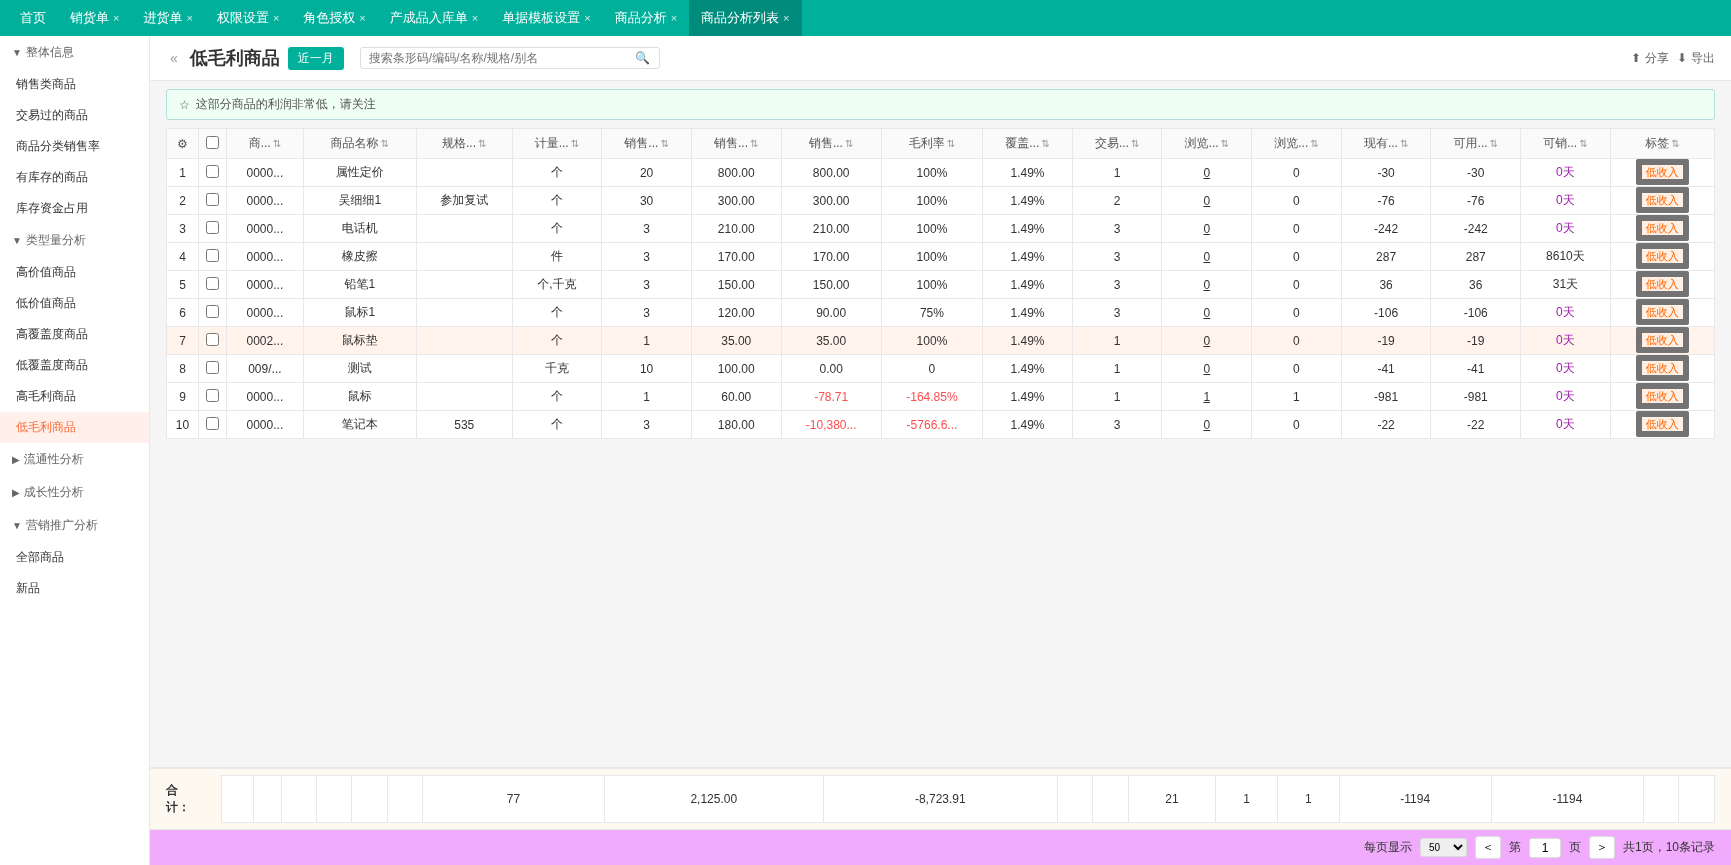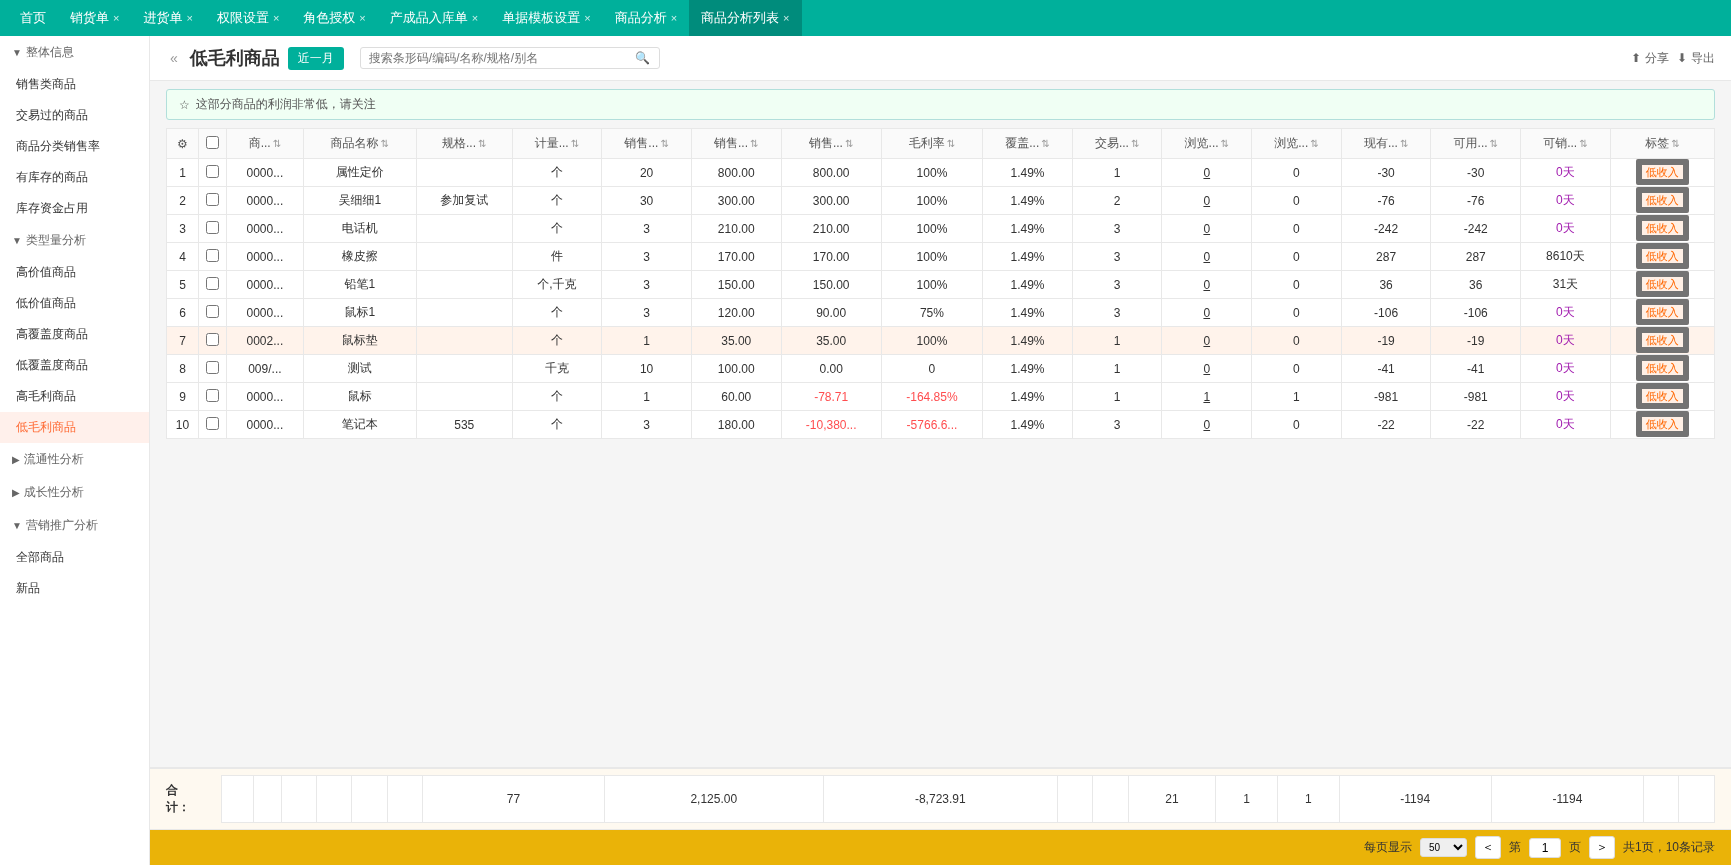--- a/index.html
+++ b/index.html
@@ -186,21 +186,21 @@
       border-top: 2px solid #e8e8e8;
       display: flex;
       align-items: center;
       padding: 6px 16px;
       font-size: 12px;
     }
     .footer-label { font-weight: bold; margin-right: 20px; }
 
     
     .pagination-bar {
-      background: #eab308;
+      background: #f0abfc;
       border-top: 1px solid #e8e8e8;
       padding: 6px 16px;
       display: flex;
       align-items: center;
       justify-content: flex-end;
       gap: 8px;
       font-size: 12px;
     }
     .pagination-bar select {
       border: 1px solid #ddd;

